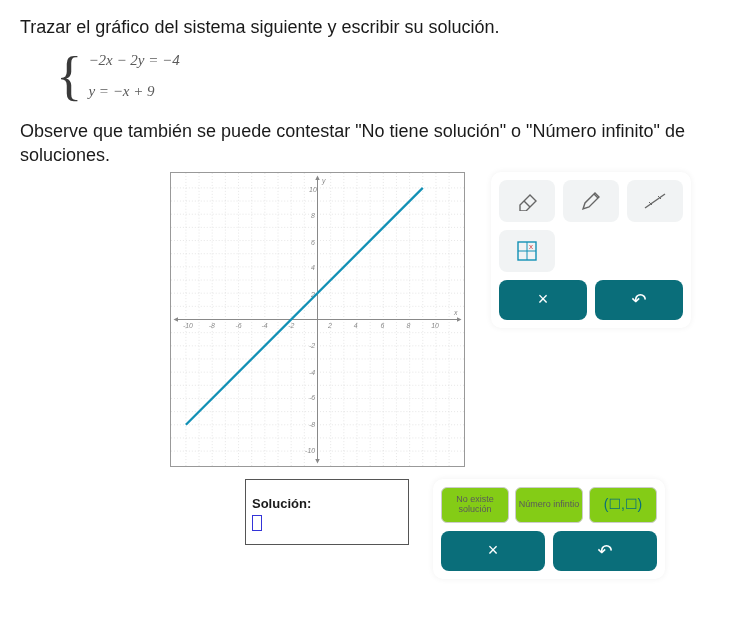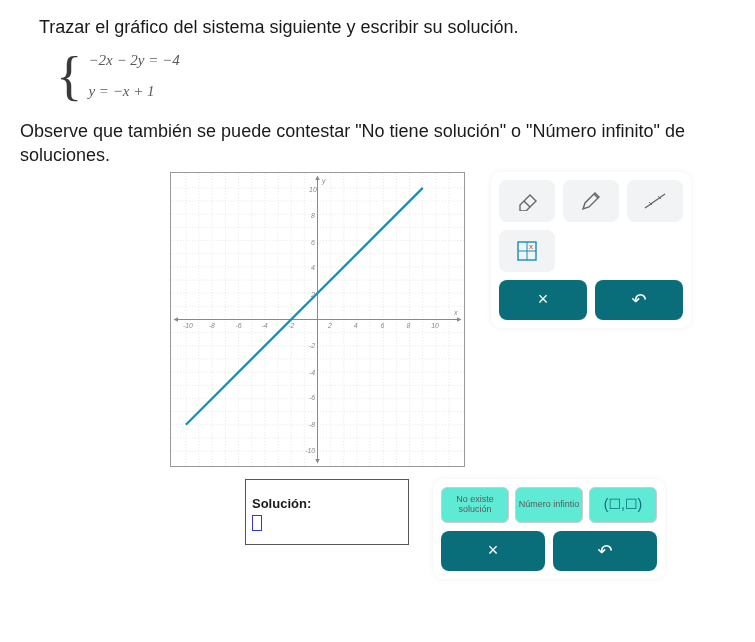--- a/index.html
+++ b/index.html
@@ -3,21 +3,21 @@
   <meta charset="utf-8">
   <style>
     * { box-sizing: border-box; margin: 0; padding: 0; }
     body {
       font-family: Arial, Helvetica, sans-serif;
       padding: 15px 20px;
       color: #1a1a1a;
       font-size: 18px;
       width: 755px;
     }
-    .prompt { line-height: 1.4; margin-bottom: 8px; margin-left: 19px; }
+    .prompt { line-height: 1.4; margin-bottom: 8px; }
     .system-wrap {
       display: flex;
       align-items: center;
       margin: 6px 0 16px 36px;
       font-family: 'Times New Roman', Times, serif;
       font-style: italic;
       color: #5a5a5a;
       font-size: 15px;
     }
     .brace {
@@ -113,21 +113,21 @@
     }
     .ans-top {
       display: grid;
       grid-template-columns: repeat(3,1fr);
       gap: 6px;
       margin-bottom: 8px;
     }
     .ans-opt {
       border: 1px solid #ccc;
       border-radius: 6px;
-      background: #5eead4;
+      background: #84cc16;
       font-size: 9px;
       height: 36px;
       display: flex;
       align-items: center;
       justify-content: center;
       text-align: center;
       color: #5a5a5a;
       cursor: pointer;
       line-height: 1.05;
     }
@@ -143,21 +143,21 @@
   </style>
 </head>
 <body>
 
 <div class="prompt">Trazar el gráfico del sistema siguiente y escribir su solución.</div>
 
 <div class="system-wrap">
   <span class="brace">{</span>
   <div class="eqs">
     <span>−2x − 2y = −4</span>
-    <span>y = −x + 1</span>
+    <span>y = −x + 9</span>
   </div>
 </div>
 
 <div class="note">Observe que también se puede contestar "No tiene solución" o "Número infinito" de soluciones.</div>
 
 <div class="work-row">
   <div class="graph-wrap">
     <svg class="graph-svg" viewBox="0 0 295 295">
       <defs>
         <marker id="ah" viewBox="0 0 10 10" refX="5" refY="5" markerWidth="5" markerHeight="5" orient="auto-start-reverse">

